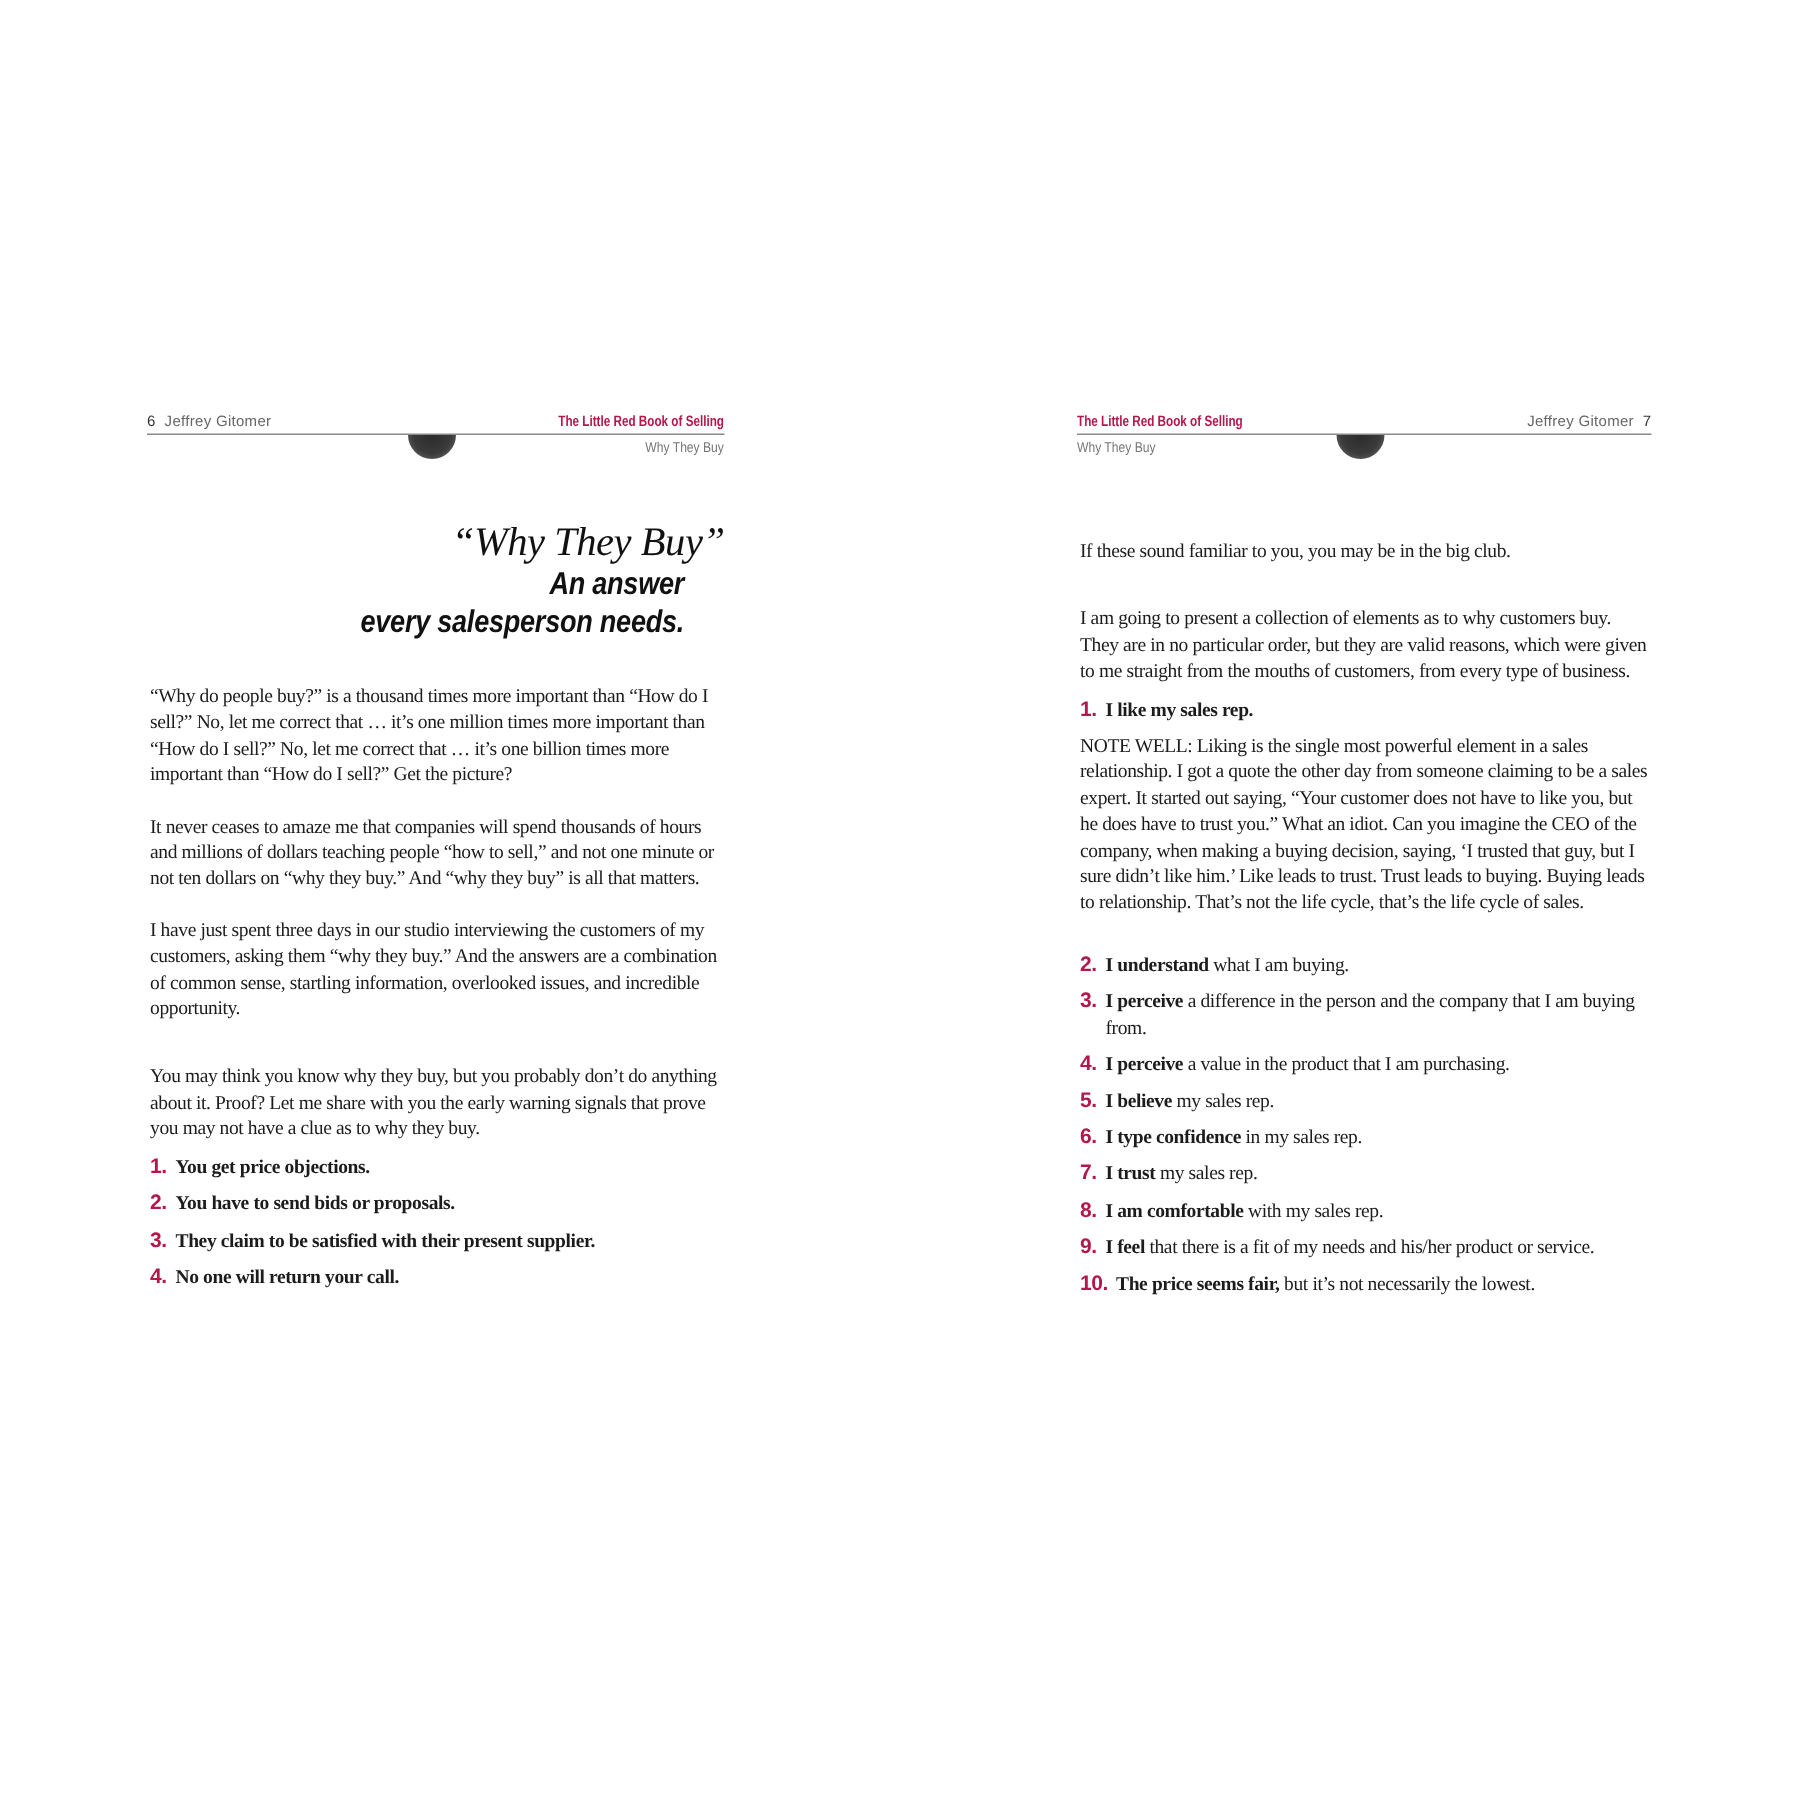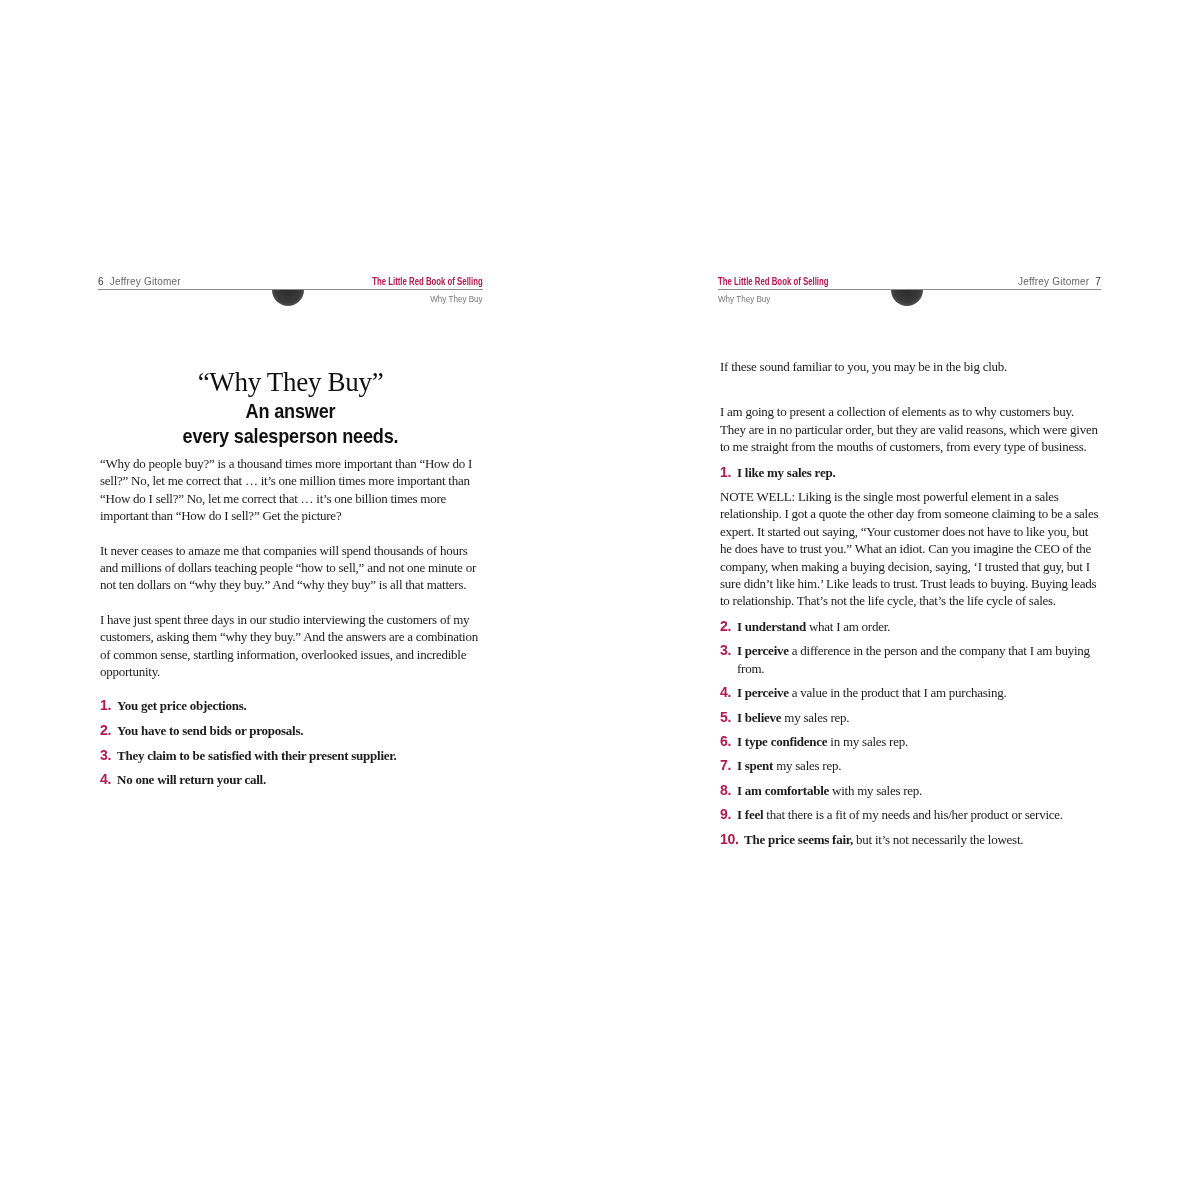--- a/index.html
+++ b/index.html
@@ -26,40 +26,40 @@
     .rh-chapter { position: absolute; top: 17px; font-family: "Liberation Sans", sans-serif;
                   font-size: 9.5px; color: #777; white-space: nowrap; transform: scaleX(0.85); }
     .left .rh-chapter { right: 0; transform-origin: right center; }
     .right .rh-chapter { left: 0; transform-origin: left center; }
     .ornament { position: absolute; top: 14px; width: 32px; height: 16px;
                 background: radial-gradient(ellipse at 50% 0%, #2b2b2b 0%, #3a3a3a 55%, #555 75%, transparent 78%);
                 border-radius: 0 0 16px 16px; }
     .left .ornament { left: 174px; }
     .right .ornament { left: 173px; }
 
-    .title-block { position: absolute; left: 98px; width: 385px; top: 366px; text-align: center; }
+    .title-block { position: absolute; left: 98px; width: 385px; top: 345px; text-align: right; font-style: italic; }
     .title-main { font-family: "Liberation Serif", serif; font-size: 27px; line-height: 32px;
                   color: #111; letter-spacing: -0.3px; }
     .title-sub { font-family: "Liberation Sans", sans-serif; font-weight: bold; font-size: 21px;
                  line-height: 25px; color: #111; transform: scaleX(0.86); letter-spacing: -0.2px; }
 
     .body-text { position: absolute; font-size: 13px; line-height: 17.4px; color: #1c1c1c;
                  letter-spacing: -0.25px; }
     .left .body-text { left: 100px; width: 385px; top: 455px; }
     .right .body-text { left: 120px; width: 382px; top: 358px; }
     .para { margin: 0 0 17px 0; }
     .para.tight { margin-bottom: 8px; margin-top: 28px; }
     .list { margin: 0; padding: 0; list-style: none; }
     .list li { margin: 0 0 7px 0; position: relative; padding-left: 17px; }
     .left .list li { margin-bottom: 7.2px; }
     .list li.wide { padding-left: 24px; }
     .num { position: absolute; left: 0; top: 0; font-family: "Liberation Sans", sans-serif;
            font-weight: bold; color: #b5174a; font-size: 14px; }
     .bold { font-weight: bold; }
-    .note { margin: 0 0 8px 0; }
+    .note { margin: 0 0 24px 0; }
   </style>
 </head>
 <body>
 
 <div class="page left">
   <div class="running-head">
     <div class="rh-author">
       <span class="pg">6</span>&nbsp;&nbsp;<span>Jeffrey Gitomer</span>
     </div>
     <div class="rh-title">The Little Red Book of Selling</div>
@@ -71,20 +71,21 @@
   <div class="title-block">
     <div class="title-main">“Why They Buy”</div>
     <div class="title-sub">An answer</div>
     <div class="title-sub">every salesperson needs.</div>
   </div>
 
   <div class="body-text">
     <p class="para">“Why do people buy?” is a thousand times more important than “How do I sell?” No, let me correct that … it’s one million times more important than “How do I sell?” No, let me correct that … it’s one billion times more important than “How do I sell?” Get the picture?</p>
     <p class="para">It never ceases to amaze me that companies will spend thousands of hours and millions of dollars teaching people “how to sell,” and not one minute or not ten dollars on “why they buy.” And “why they buy” is all that matters.</p>
     <p class="para">I have just spent three days in our studio interviewing the customers of my customers, asking them “why they buy.” And the answers are a combination of common sense, startling information, overlooked issues, and incredible opportunity.</p>
+    <p class="para tight">You may think you know why they buy, but you probably don’t do anything about it. Proof? Let me share with you the early warning signals that prove you may not have a clue as to why they buy.</p>
     <ul class="list">
       <li><span class="num">1.</span><span class="bold">You get price objections.</span></li>
       <li><span class="num">2.</span><span class="bold">You have to send bids or proposals.</span></li>
       <li><span class="num">3.</span><span class="bold">They claim to be satisfied with their present supplier.</span></li>
       <li><span class="num">4.</span><span class="bold">No one will return your call.</span></li>
     </ul>
   </div>
 </div>
 
 <div class="page right">
@@ -99,24 +100,24 @@
   </div>
 
   <div class="body-text">
     <p class="para">If these sound familiar to you, you may be in the big club.</p>
     <p class="para tight">I am going to present a collection of elements as to why customers buy. They are in no particular order, but they are valid reasons, which were given to me straight from the mouths of customers, from every type of business.</p>
     <ul class="list">
       <li><span class="num">1.</span><span class="bold">I like my sales rep.</span><span></span></li>
     </ul>
     <p class="note">NOTE WELL: Liking is the single most powerful element in a sales relationship. I got a quote the other day from someone claiming to be a sales expert. It started out saying, “Your customer does not have to like you, but he does have to trust you.” What an idiot. Can you imagine the CEO of the company, when making a buying decision, saying, ‘I trusted that guy, but I sure didn’t like him.’ Like leads to trust. Trust leads to buying. Buying leads to relationship. That’s not the life cycle, that’s the life cycle of sales.</p>
     <ul class="list">
-      <li><span class="num">2.</span><span class="bold">I understand</span><span> what I am order.</span></li>
+      <li><span class="num">2.</span><span class="bold">I understand</span><span> what I am buying.</span></li>
       <li><span class="num">3.</span><span class="bold">I perceive</span><span> a difference in the person and the company that I am buying from.</span></li>
       <li><span class="num">4.</span><span class="bold">I perceive</span><span> a value in the product that I am purchasing.</span></li>
       <li><span class="num">5.</span><span class="bold">I believe</span><span> my sales rep.</span></li>
       <li><span class="num">6.</span><span class="bold">I type confidence</span><span> in my sales rep.</span></li>
-      <li><span class="num">7.</span><span class="bold">I spent</span><span> my sales rep.</span></li>
+      <li><span class="num">7.</span><span class="bold">I trust</span><span> my sales rep.</span></li>
       <li><span class="num">8.</span><span class="bold">I am comfortable</span><span> with my sales rep.</span></li>
       <li><span class="num">9.</span><span class="bold">I feel</span><span> that there is a fit of my needs and his/her product or service.</span></li>
       <li class="wide"><span class="num">10.</span><span class="bold">The price seems fair,</span><span> but it’s not necessarily the lowest.</span></li>
     </ul>
   </div>
 </div>
 
 </body></html>

